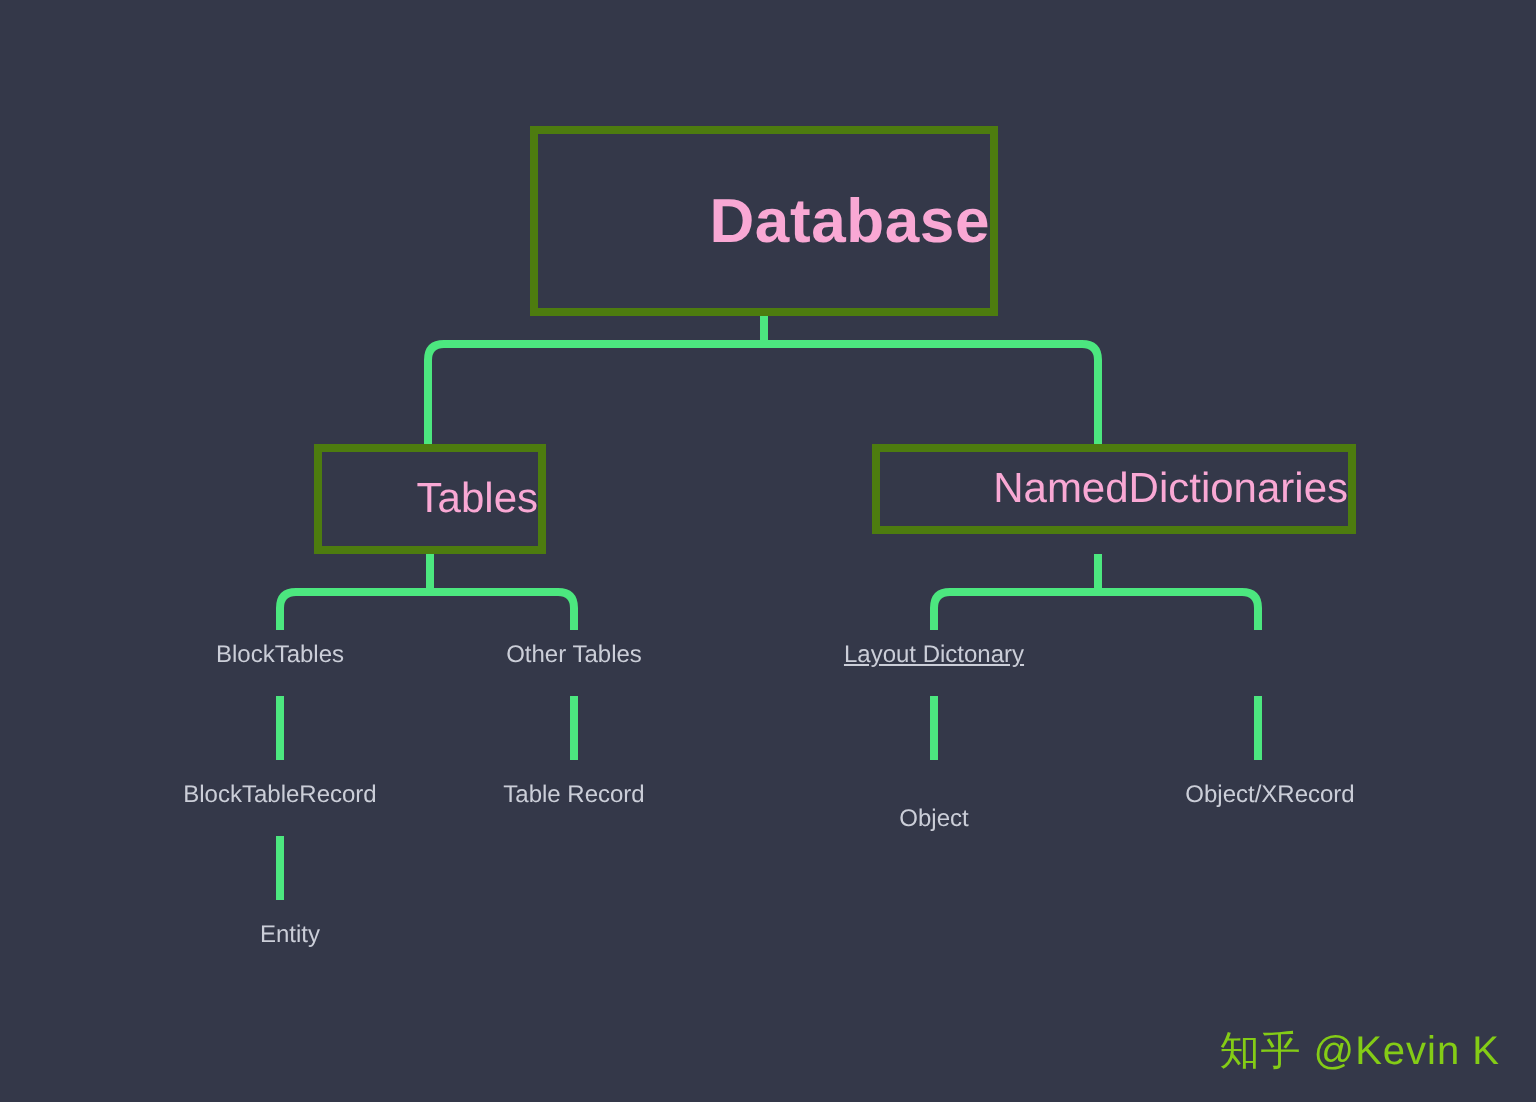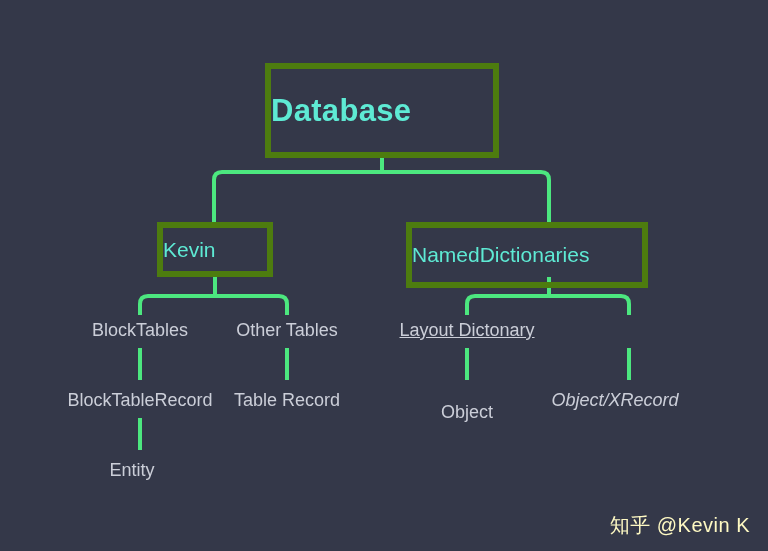--- a/index.html
+++ b/index.html
@@ -19,65 +19,65 @@
   #svg-layer {
     position: absolute;
     left: 0;
     top: 0;
     width: 768px;
     height: 551px;
   }
   .node-box {
     position: absolute;
     box-sizing: border-box;
-    border: 6px solid #4d7c0f;
+    border: 4px solid #4d7c0f;
     background: transparent;
     display: flex;
     align-items: center;
-    justify-content: flex-start;
-    color: #5eead4;
+    justify-content: flex-end;
+    color: #f9a8d4;
   }
   #box-database {
     left: 265px;
     top: 63px;
     width: 234px;
     height: 95px;
     font-size: 31px;
     font-weight: bold;
     letter-spacing: 0.3px;
   }
   #box-tables {
     left: 157px;
     top: 222px;
     width: 116px;
     height: 55px;
     font-size: 21px;
     font-weight: normal;
   }
   #box-nameddictionaries {
-    left: 406px;
+    left: 436px;
     top: 222px;
     width: 242px;
-    height: 66px;
+    height: 45px;
     font-size: 21px;
     font-weight: normal;
   }
   .leaf-label {
     position: absolute;
     color: #cbced8;
-    font-size: 18px;
+    font-size: 12px;
     white-space: nowrap;
     transform: translateX(-50%);
     text-align: center;
   }
   #watermark {
     position: absolute;
     right: 18px;
     bottom: 12px;
-    color: #fef9c3;
+    color: #84cc16;
     font-size: 20px;
     white-space: nowrap;
     letter-spacing: 0.5px;
   }
 </style>
 </head>
 <body>
 
 <div id="canvas">
 
@@ -100,21 +100,21 @@
 
       <path d="M140,418 L140,450"></path>
     </g>
   </svg>
 
   <div class="node-box" id="box-database">
     <span>Database</span>
   </div>
 
   <div class="node-box" id="box-tables">
-    <span>Kevin</span>
+    <span>Tables</span>
   </div>
 
   <div class="node-box" id="box-nameddictionaries">
     <span>NamedDictionaries</span>
   </div>
 
   <div class="leaf-label" style="left:140px; top:320px;">
     <span>BlockTables</span>
   </div>
 
@@ -132,25 +132,25 @@
   </div>
 
   <div class="leaf-label" style="left:140px; top:390px;">
     <span>BlockTableRecord</span>
   </div>
 
   <div class="leaf-label" style="left:467px; top:402px;">
     <span>Object</span>
   </div>
 
-  <div class="leaf-label" style="left:615px; top:390px;font-style:italic;">
+  <div class="leaf-label" style="left:635px; top:390px;">
     <span>Object/XRecord</span>
   </div>
 
-  <div class="leaf-label" style="left:132px; top:460px;text-align:right;">
+  <div class="leaf-label" style="left:145px; top:460px;text-align:right;">
     <span>Entity</span>
   </div>
 
   <div id="watermark">
     <span>知乎 @Kevin K</span>
   </div>
 
 </div>
 
 </body></html>

